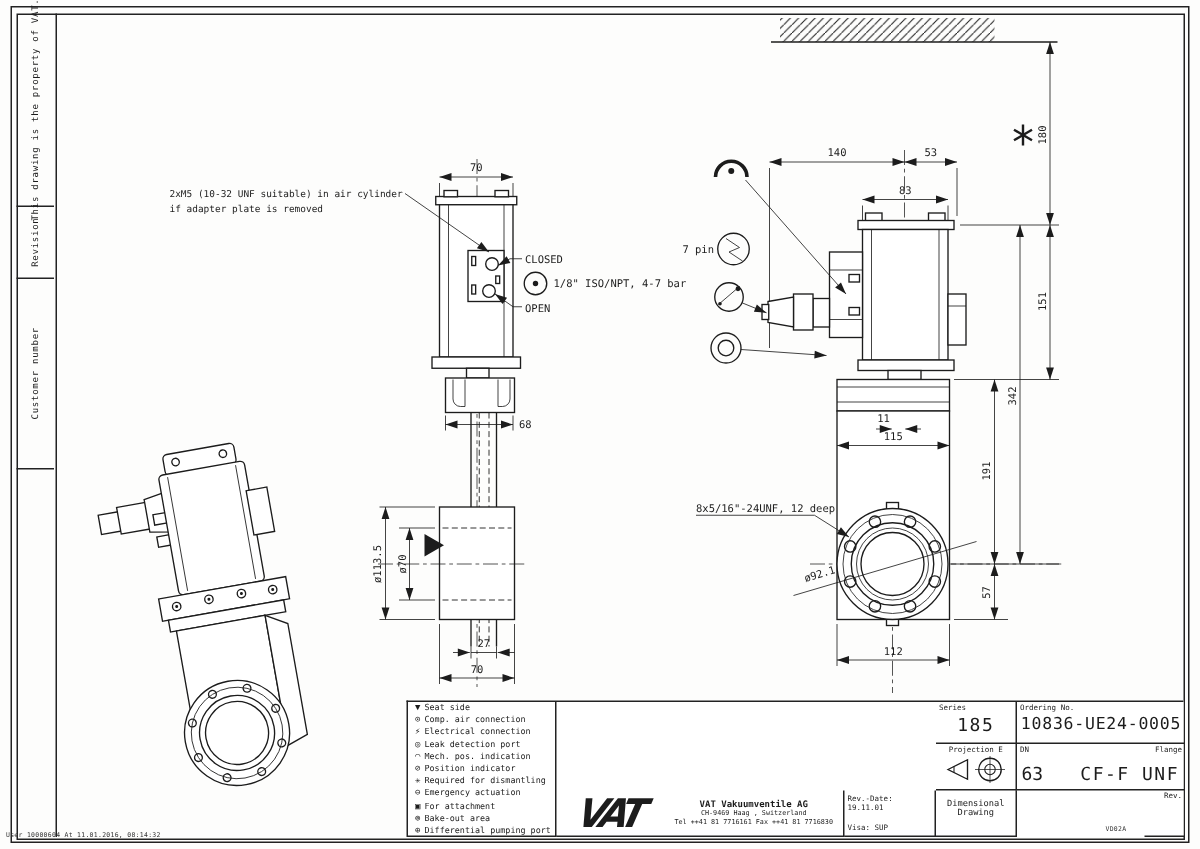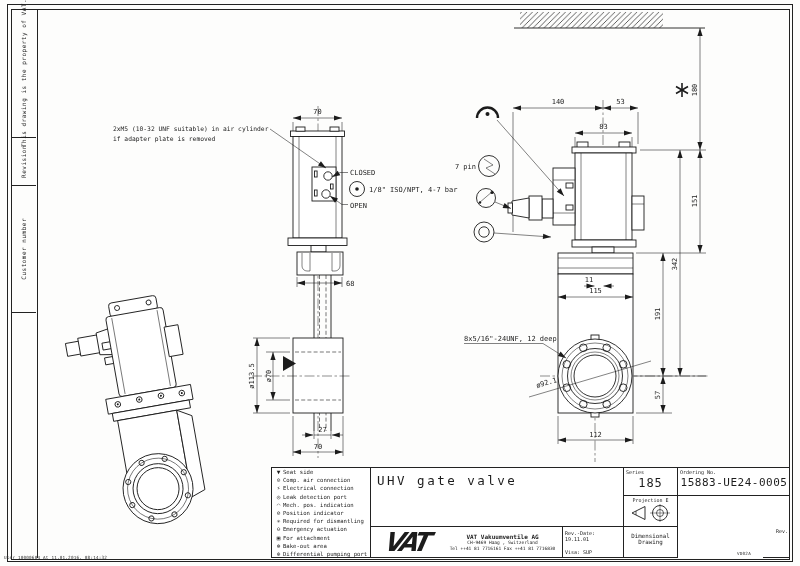--- a/index.html
+++ b/index.html
@@ -362,23 +362,20 @@
       <div class="legend-row">
           <span class="legend-sym">⊚</span>
           <span class="legend-lab">Bake-out area</span>
         </div>
       <div class="legend-row">
           <span class="legend-sym">⊕</span>
           <span class="legend-lab">Differential pumping port</span>
         </div>
     </div>
 
-    <div class="cell" style="left:99px;top:0;width:253px;height:59px;">
-      <div id="main-title">UHV gate valve</div>
-    </div>
 
     <div class="cell" style="left:99px;top:59px;width:192px;height:31px;display:flex;align-items:center;">
       <div style="width:72px;text-align:center;"><span id="vat-logo">VAT</span></div>
       <div style="flex:1;">
         <div class="company">VAT Vakuumventile AG</div>
         <div class="addr">CH-9469 Haag , Switzerland</div>
         <div class="addr">Tel ++41 81 7716161 Fax ++41 81 7716830</div>
       </div>
     </div>
 
@@ -387,35 +384,41 @@
       <div style="font-size:5px;margin-top:7px;">Visa: SUP</div>
     </div>
 
     <div class="cell" style="left:352px;top:0;width:54px;height:28px;">
       <div class="lbl">Series</div>
       <div class="bigval">185</div>
     </div>
 
     <div class="cell" style="left:406px;top:0;width:112px;height:28px;border-right:none;">
       <div class="lbl">Ordering No.</div>
-      <div class="bigval" id="ordering-value">15883-UE24-0005</div>
+      <div class="bigval" id="ordering-value">10836-UE24-0005</div>
     </div>
 
     <div class="cell" style="left:352px;top:28px;width:54px;height:31px;">
       <div style="font-size:5px;text-align:center;padding-top:1px;">Projection E</div>
       <svg width="44" height="18" viewBox="0 0 44 18" style="display:block;margin:1px auto 0;">
         <polygon points="3,9 16,2.5 16,15.5" fill="none" stroke="#1c1c1c" stroke-width="0.9"></polygon>
         <line x1="7" y1="7" x2="7" y2="11" stroke="#1c1c1c" stroke-width="0.7"></line>
         <circle cx="31" cy="9" r="7.5" fill="none" stroke="#1c1c1c" stroke-width="0.9"></circle>
         <circle cx="31" cy="9" r="3.5" fill="none" stroke="#1c1c1c" stroke-width="0.7"></circle>
         <line x1="21" y1="9" x2="41" y2="9" stroke="#1c1c1c" stroke-width="0.5"></line>
         <line x1="31" y1="0" x2="31" y2="18" stroke="#1c1c1c" stroke-width="0.5"></line>
       </svg>
     </div>
 
+    <div class="cell" style="left:406px;top:28px;width:112px;height:31px;border-right:none;position:absolute;">
+      <span class="lbl" style="position:absolute;left:0;top:0;">DN</span>
+      <span class="lbl" style="position:absolute;right:0;top:0;">Flange</span>
+      <span style="position:absolute;left:3px;bottom:3px;font-size:12px;">63</span>
+      <span style="position:absolute;right:4px;bottom:3px;font-size:12px;letter-spacing:1px;">CF-F UNF</span>
+    </div>
 
     <div class="cell" style="left:352px;top:59px;width:54px;height:31px;text-align:center;padding-top:6px;box-sizing:border-box;">
       <div style="font-size:5.8px;">Dimensional</div>
       <div style="font-size:5.8px;">Drawing</div>
     </div>
 
 
     <div class="cell" style="left:491px;top:59px;width:27px;height:31px;border-right:none;">
       <div class="lbl" style="text-align:right;">Rev.</div>
     </div>

